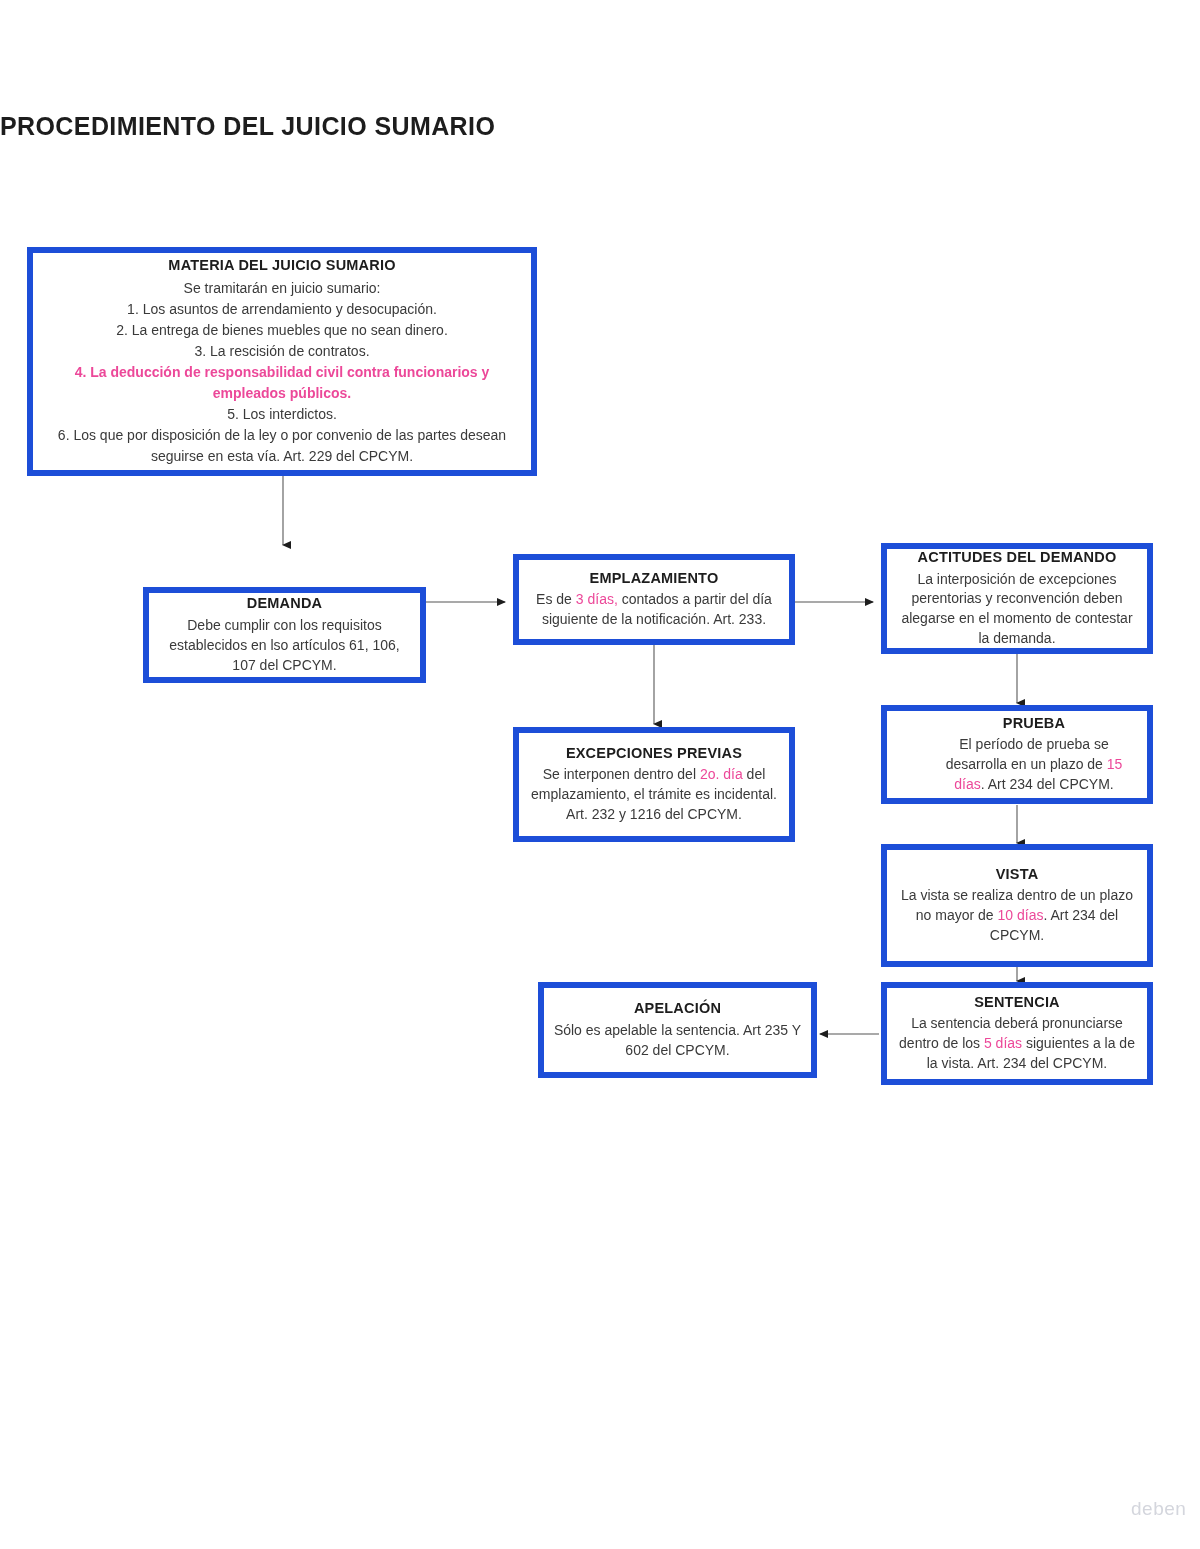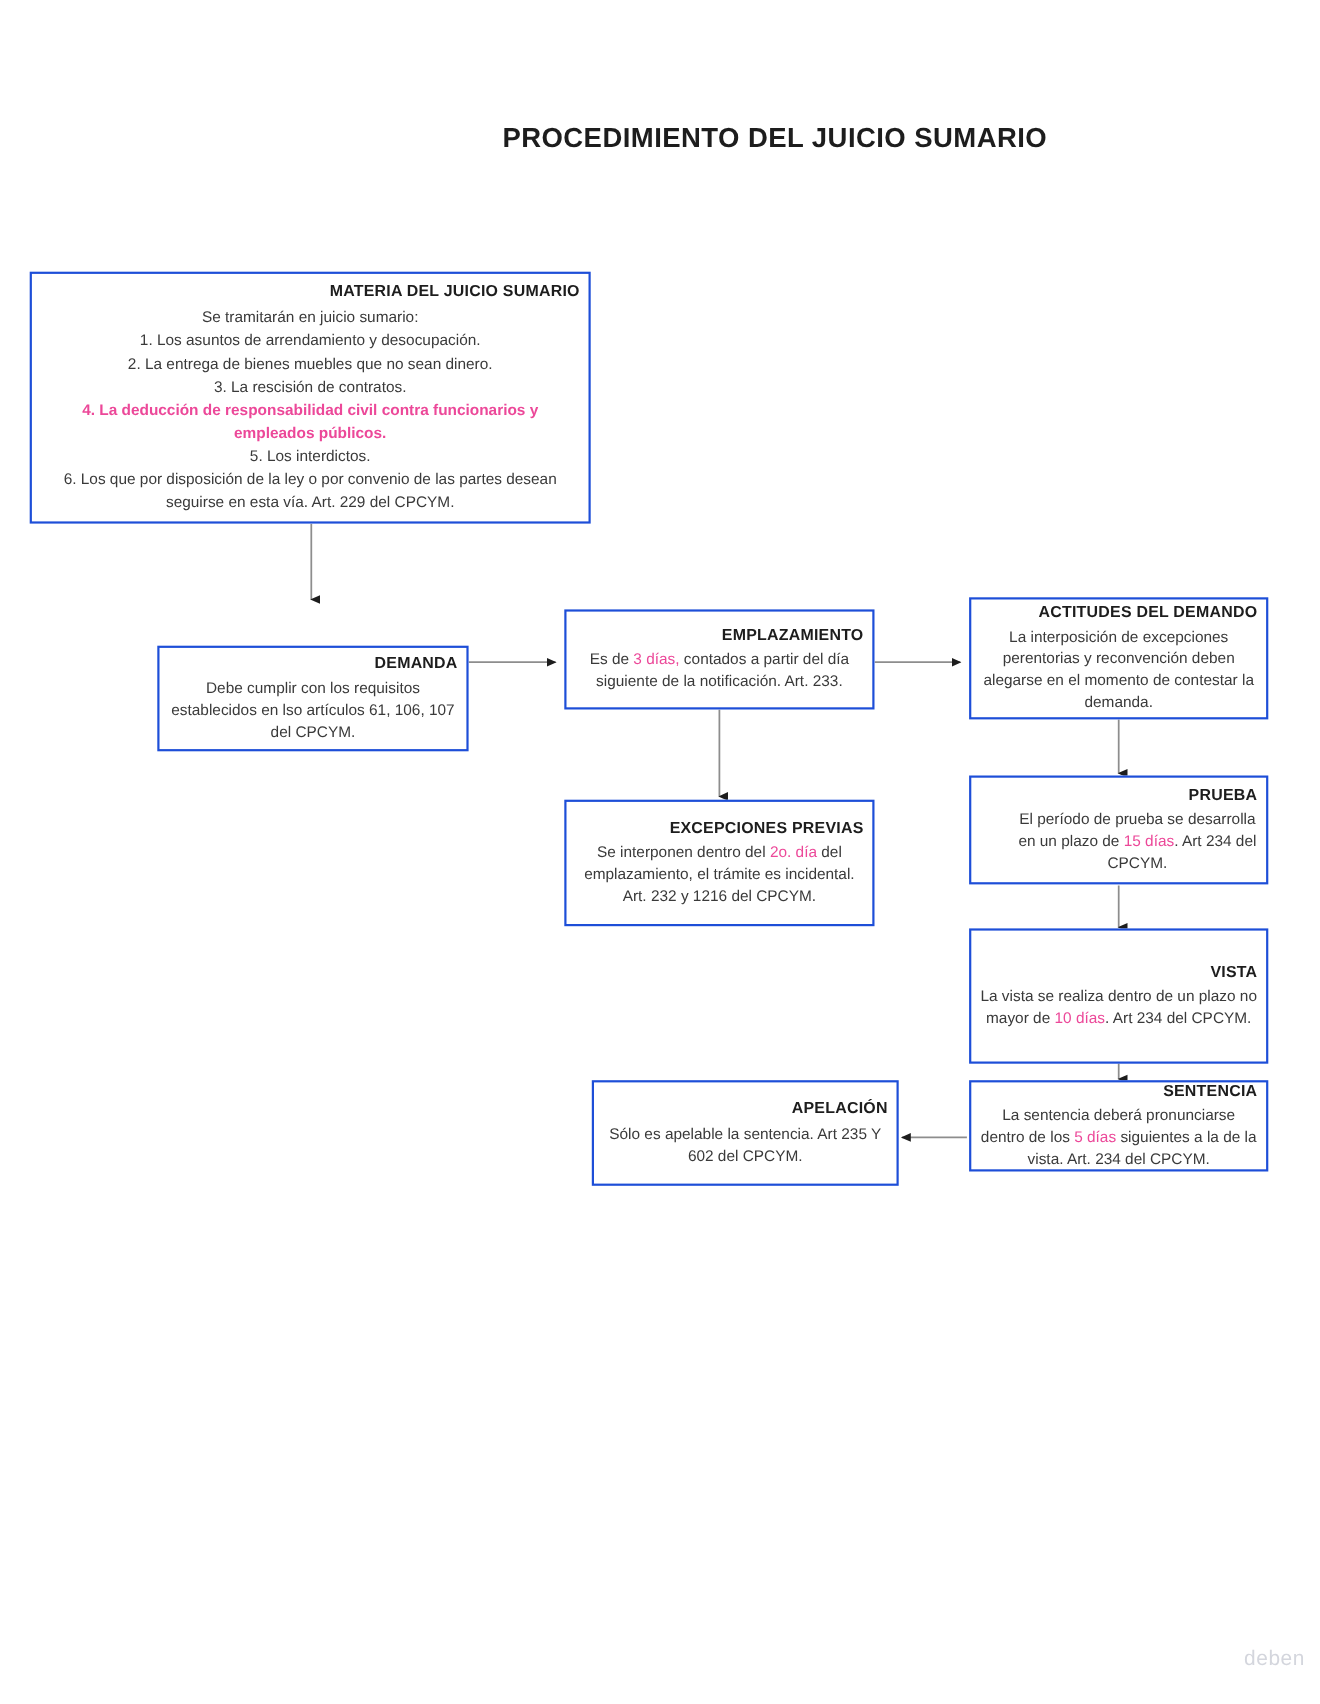--- a/index.html
+++ b/index.html
@@ -16,47 +16,47 @@
     font-family: "Liberation Sans", "DejaVu Sans", sans-serif;
     overflow: hidden;
   }
 
   
   .page-title {
     position: absolute;
     left: 0;
     top: 112px;
     width: 952px;
-    text-align: right;
+    text-align: left;
     font-size: 25px;
     font-weight: bold;
     letter-spacing: 0.4px;
     color: #1d1d1d;
   }
 
   
   #connectors {
     position: absolute;
     left: 0;
     top: 0;
     width: 1200px;
     height: 1549px;
     pointer-events: none;
   }
 
   
   .node {
     position: absolute;
     box-sizing: border-box;
-    border: 2px solid #1d4ed8;
+    border: 6px solid #1d4ed8;
     background: #ffffff;
     display: flex;
     flex-direction: column;
     justify-content: center;
-    align-items: flex-end;
+    align-items: center;
     padding: 6px 8px;
     text-align: center;
   }
   .node .node-title {
     font-size: 14.5px;
     font-weight: bold;
     color: #1d1d1d;
     letter-spacing: 0.2px;
     line-height: 1.35;
     margin-bottom: 2px;
@@ -163,21 +163,21 @@
   <div class="node" id="node-prueba" style="left:881px; top:705px; width:272px; height:99px;padding-left:42px;">
     <div class="node-title">PRUEBA</div>
     <div class="node-body"><span>El período de prueba se desarrolla en un plazo de </span><span class="hl">15 días</span><span>. Art 234 del CPCYM.</span></div>
   </div>
 
   <div class="node" id="node-vista" style="left:881px; top:844px; width:272px; height:123px;">
     <div class="node-title">VISTA</div>
     <div class="node-body"><span>La vista se realiza dentro de un plazo no mayor de </span><span class="hl">10 días</span><span>. Art 234 del CPCYM.</span></div>
   </div>
 
-  <div class="node" id="node-sentencia" style="left:881px; top:982px; width:272px; height:83px;">
+  <div class="node" id="node-sentencia" style="left:881px; top:982px; width:272px; height:103px;">
     <div class="node-title">SENTENCIA</div>
     <div class="node-body"><span>La sentencia deberá pronunciarse dentro de los </span><span class="hl">5 días</span><span> siguientes a la de la vista. Art. 234 del CPCYM.</span></div>
   </div>
 
   <div class="node" id="node-apelacion" style="left:538px; top:982px; width:279px; height:96px;">
     <div class="node-title">APELACIÓN</div>
     <div class="node-body">Sólo es apelable la sentencia. Art 235 Y 602 del CPCYM.</div>
   </div>
 
   <div class="watermark">deben</div>

